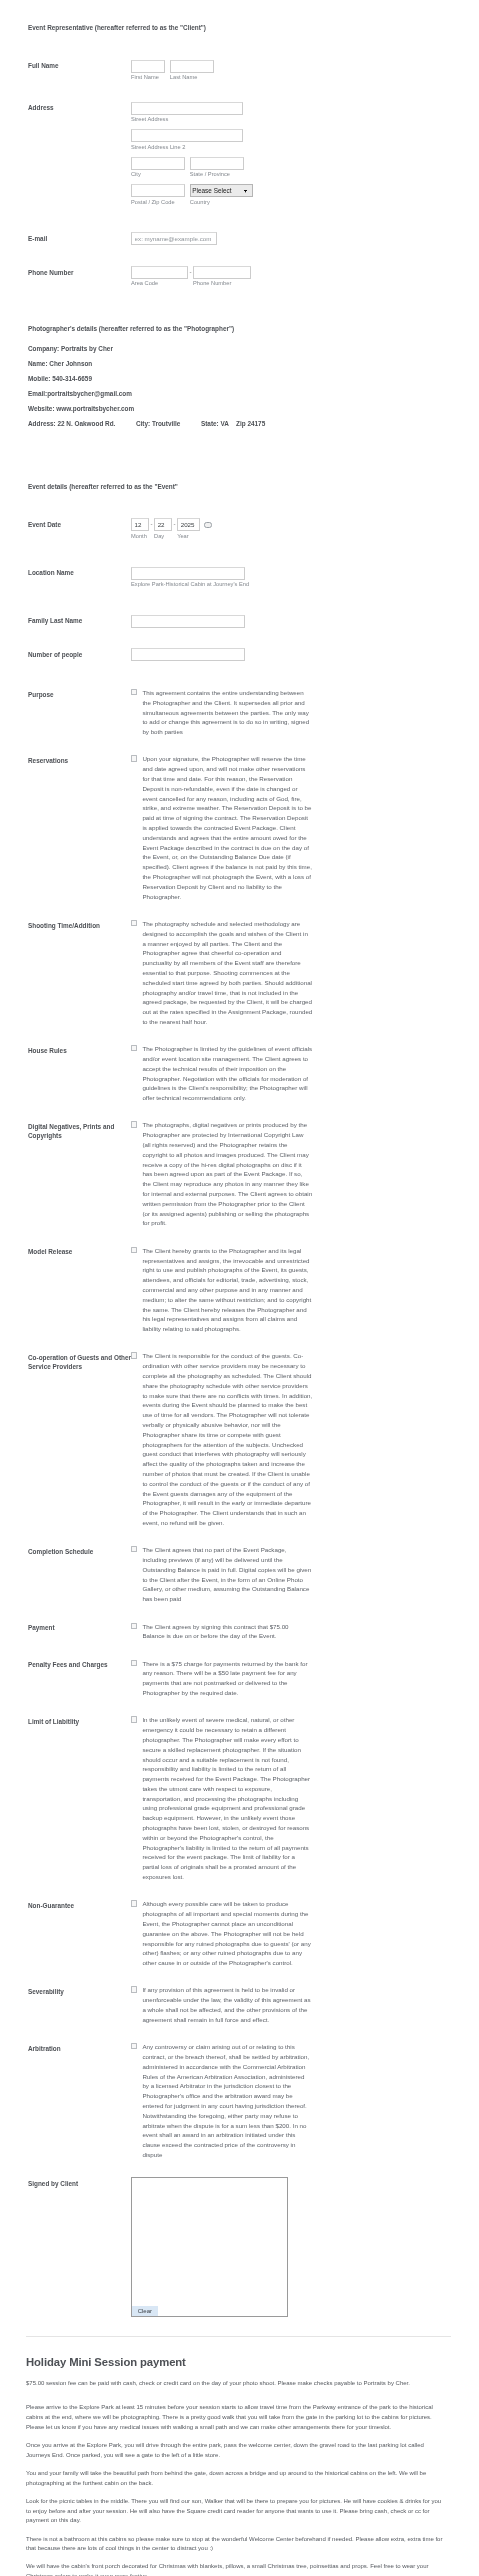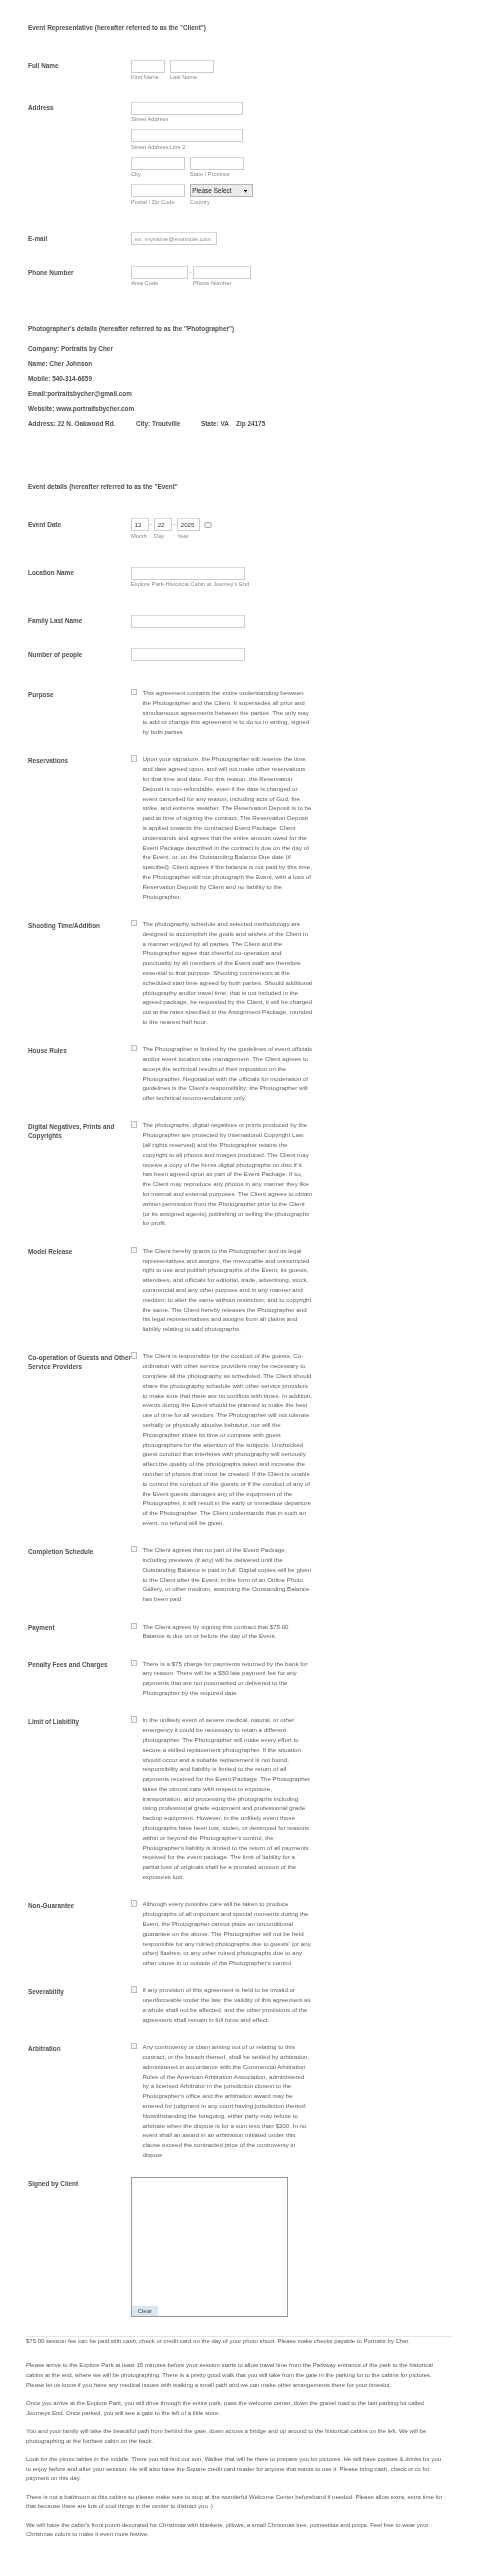--- a/index.html
+++ b/index.html
@@ -479,20 +479,21 @@
     <div class="fields">
       <div class="sig-box">
         <button class="clear-btn">Clear</button>
       </div>
     </div>
   </div>
 
   <hr class="divider">
 
   <div class="pay-wrap">
+    <h1 class="pay-title">Holiday Mini Session payment</h1>
     <div class="pay-sub">$75.00 session fee can be paid with cash, check or credit card on the day of your photo shoot. Please make checks payable to Portraits by Cher.</div>
     <div class="letter" id="letter-body">
         <p>Please arrive to the Explore Park at least 15 minutes before your session starts to allow travel time from the Parkway entrance of the park to the historical cabins at the end, where we will be photographing. There is a pretty good walk that you will take from the gate in the parking lot to the cabins for pictures. Please let us know if you have any medical issues with walking a small path and we can make other arrangements there for your timeslot.</p>
         <p>Once you arrive at the Explore Park, you will drive through the entire park, pass the welcome center, down the gravel road to the last parking lot called Journeys End. Once parked, you will see a gate to the left of a little store.</p>
         <p>You and your family will take the beautiful path from behind the gate, down across a bridge and up around to the historical cabins on the left. We will be photographing at the furthest cabin on the back.</p>
         <p>Look for the picnic tables in the middle. There you will find our son, Walker that will be there to prepare you for pictures. He will have cookies &amp; drinks for you to enjoy before and after your session. He will also have the Square credit card reader for anyone that wants to use it. Please bring cash, check or cc for payment on this day.</p>
         <p>There is not a bathroom at this cabins so please make sure to stop at the wonderful Welcome Center beforehand if needed. Please allow extra, extra time for that because there are lots of cool things in the center to distract you :)</p>
         <p>We will have the cabin's front porch decorated for Christmas with blankets, pillows, a small Christmas tree, poinsettias and props. Feel free to wear your Christmas colors to make it even more festive.</p>
       </div>
   </div>

